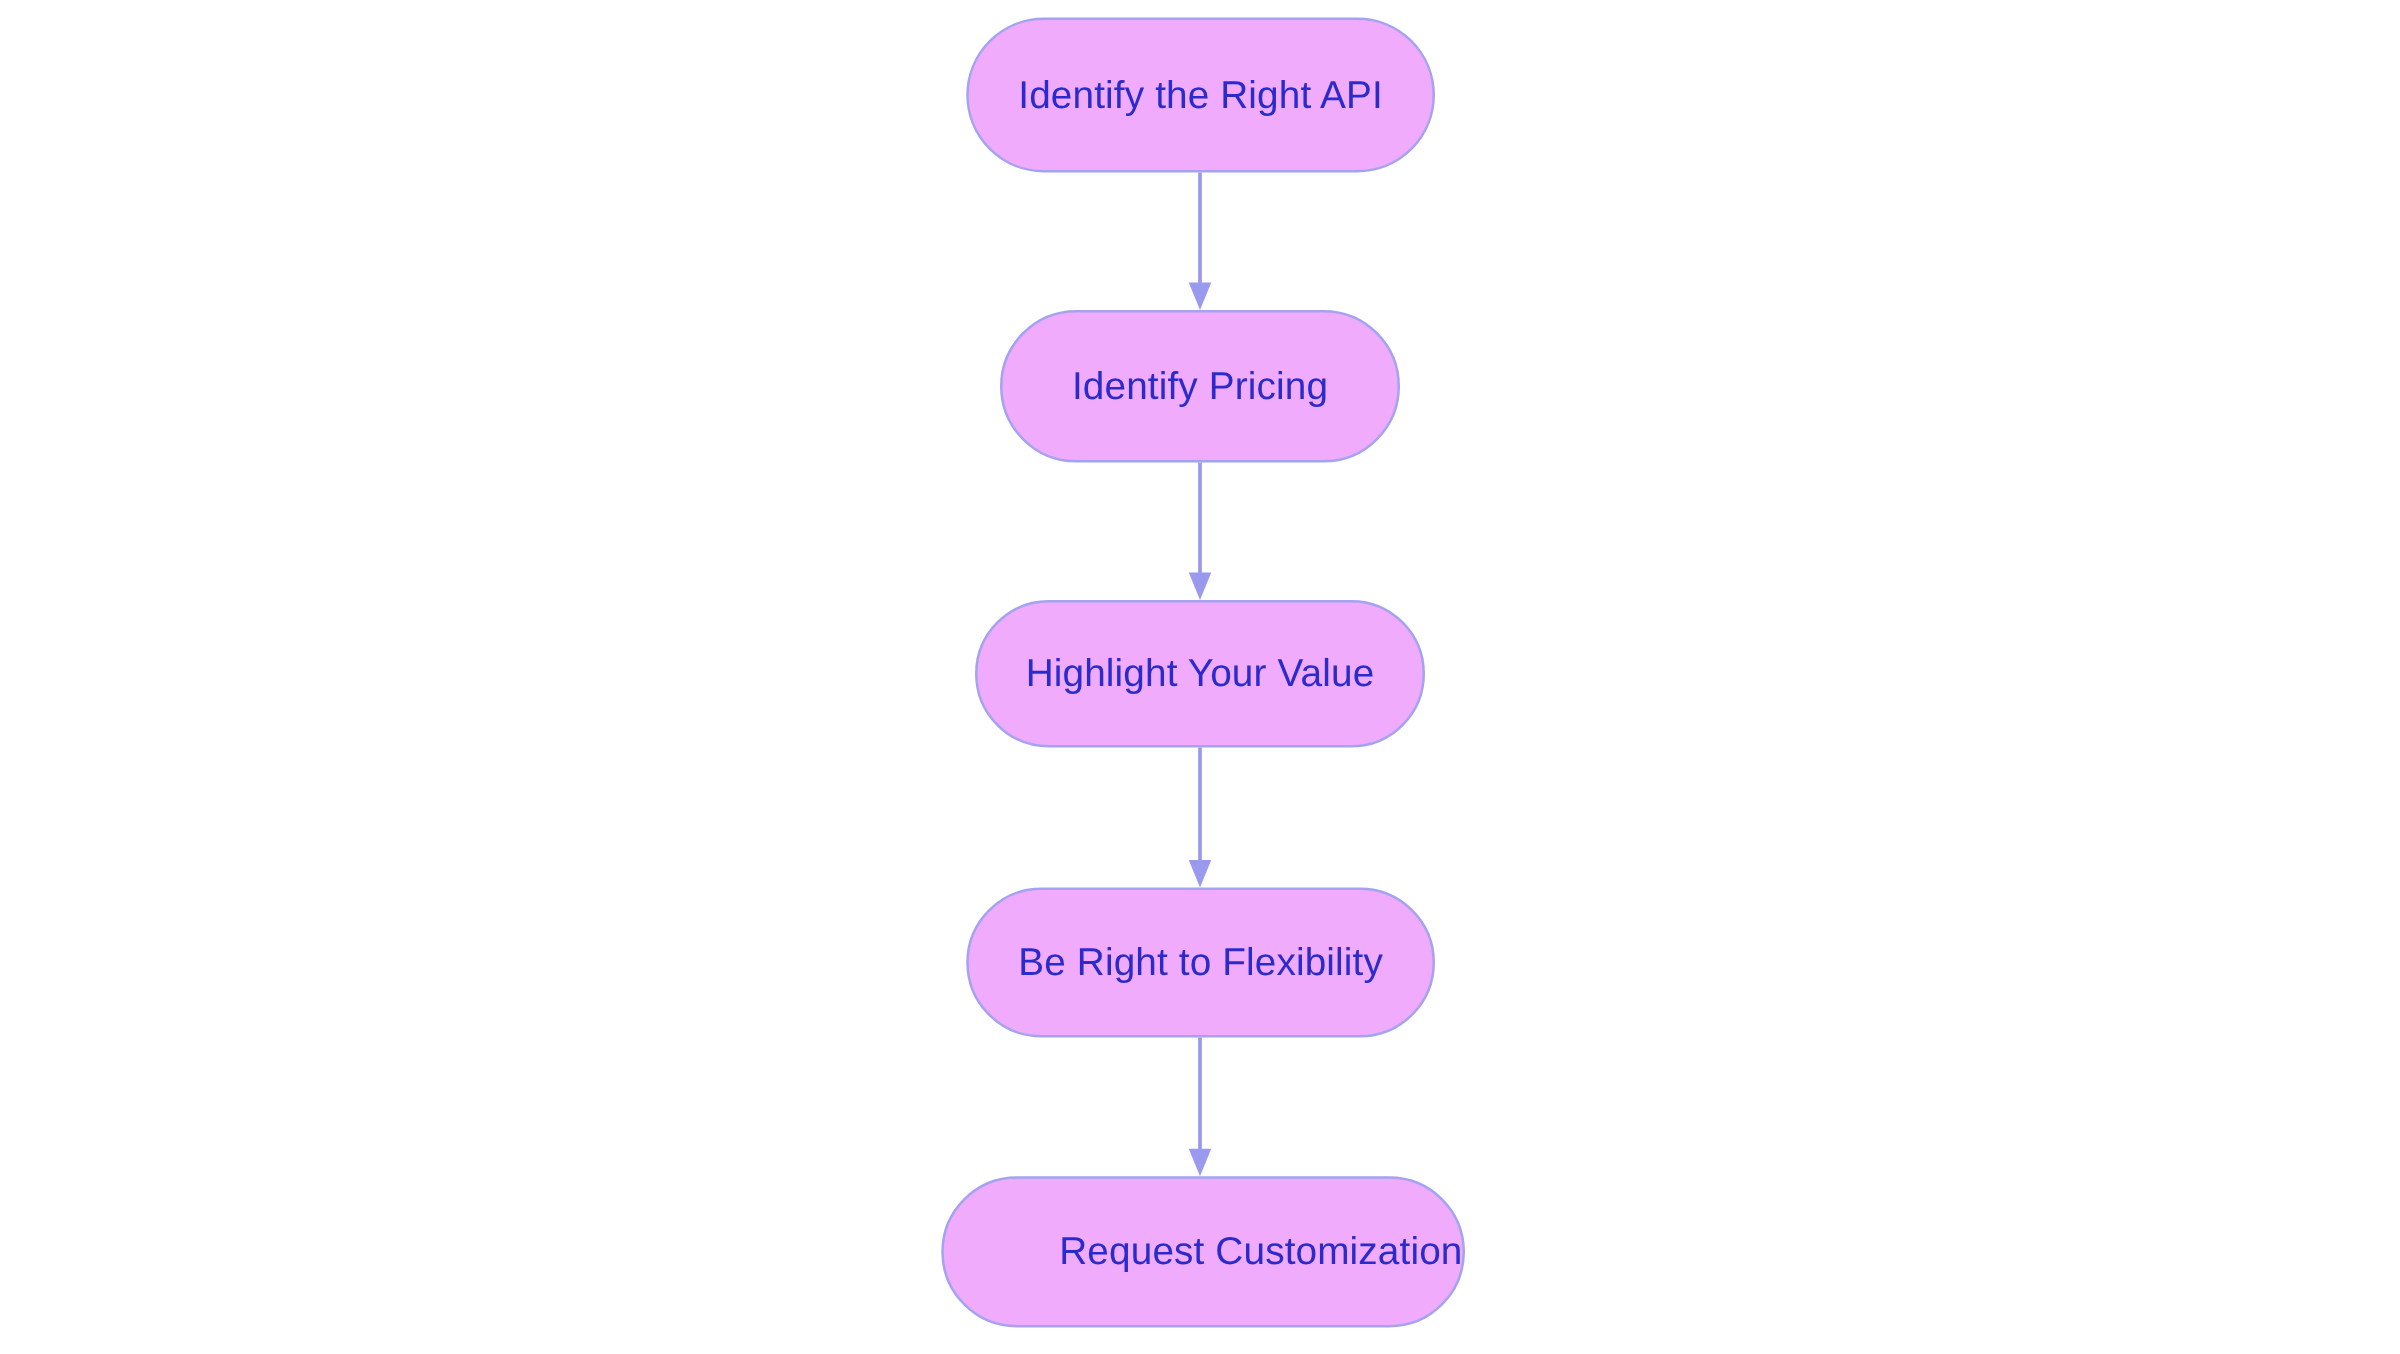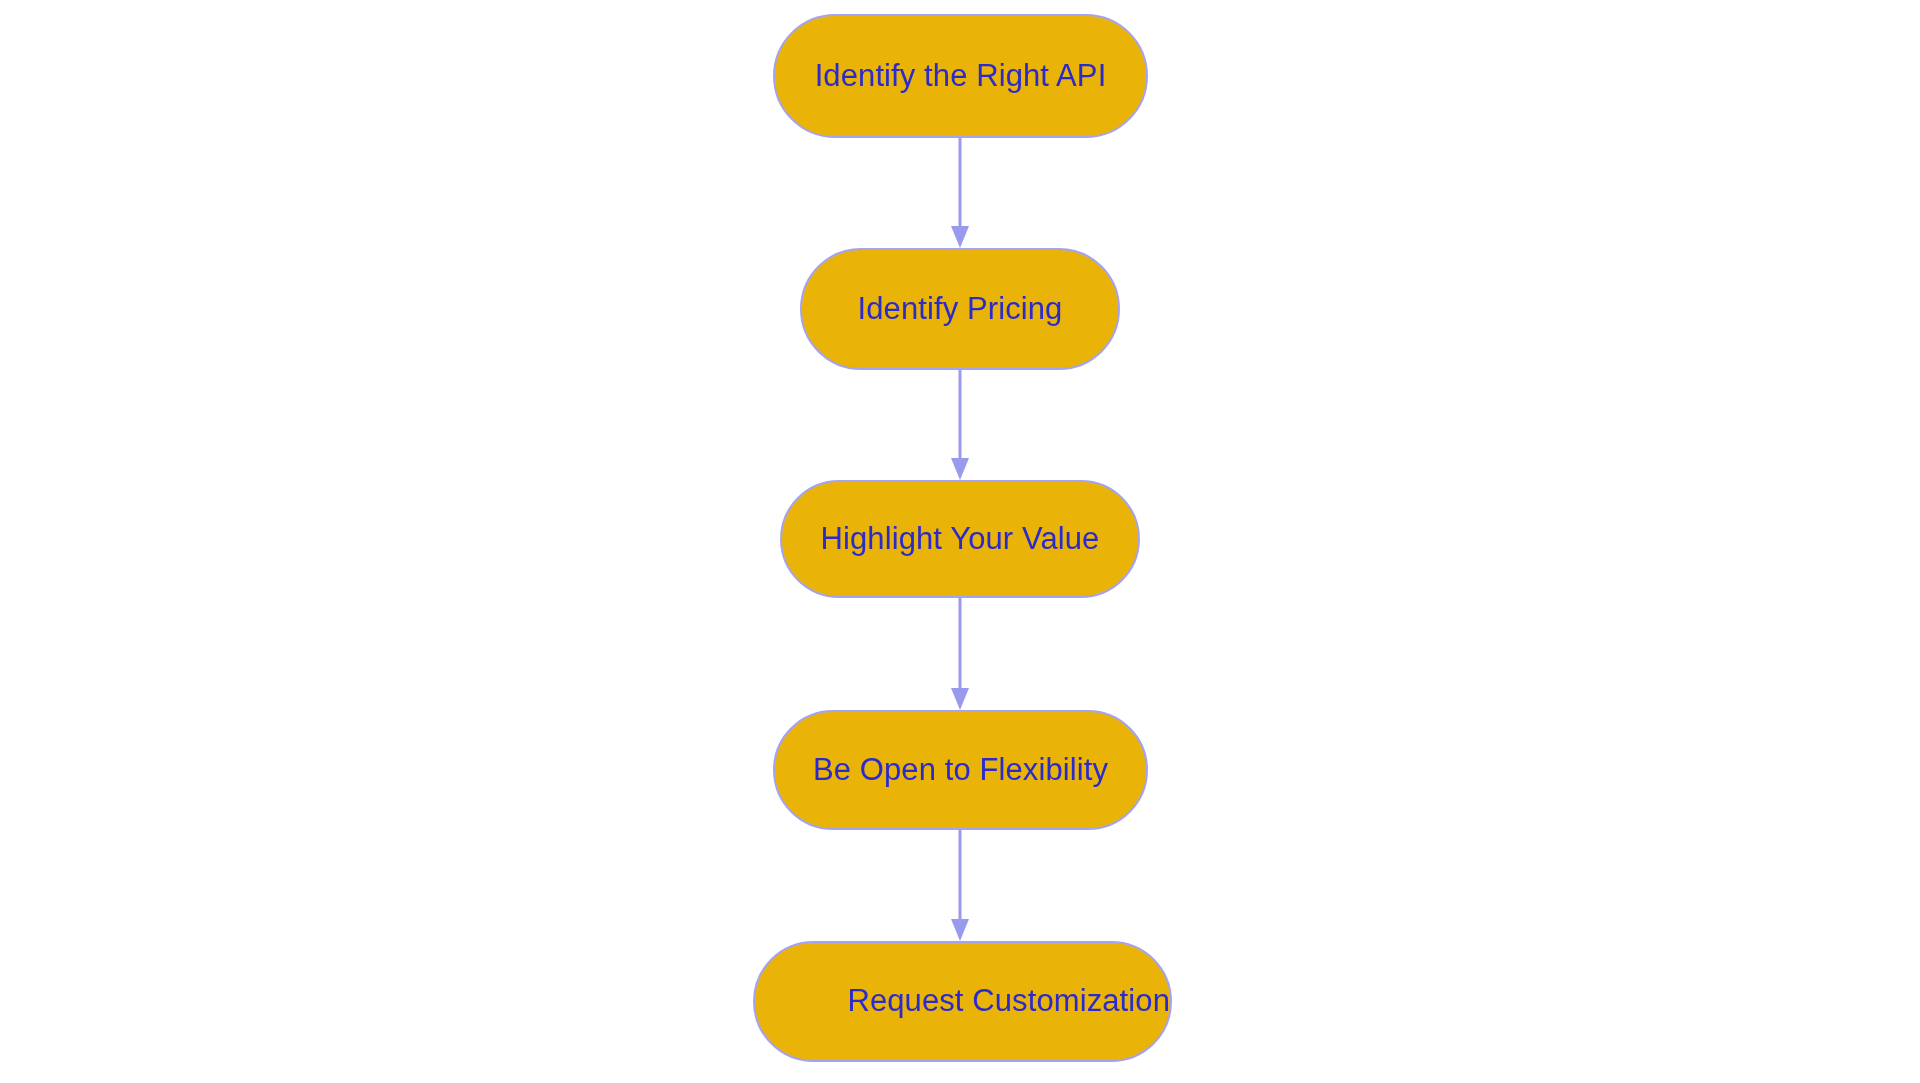--- a/index.html
+++ b/index.html
@@ -21,21 +21,21 @@
     height: 1083px;
     background: #ffffff;
   }
 
   .flow-node {
     position: absolute;
     box-sizing: border-box;
     display: flex;
     align-items: center;
     justify-content: center;
-    background: #eab308;
+    background: #f0abfc;
     border: 2px solid #a3a3f2;
     border-radius: 999px;
     color: #2b2bcc;
     font-family: "Liberation Sans", sans-serif;
     font-size: 31px;
     font-weight: 400;
     letter-spacing: 0.1px;
     white-space: nowrap;
     line-height: 1;
     user-select: none;
@@ -96,20 +96,20 @@
 
   <div class="flow-node" style="left:800px; top:248px; width:320px; height:122px;">
     <span class="flow-node-label">Identify Pricing</span>
   </div>
 
   <div class="flow-node" style="left:780px; top:480px; width:360px; height:118px;text-align:center;">
     <span class="flow-node-label">Highlight Your Value</span>
   </div>
 
   <div class="flow-node" style="left:773px; top:710px; width:375px; height:120px;">
-    <span class="flow-node-label">Be Open to Flexibility</span>
+    <span class="flow-node-label">Be Right to Flexibility</span>
   </div>
 
   <div class="flow-node" style="left:753px; top:941px; width:419px; height:121px;justify-content:flex-end;">
     <span class="flow-node-label">Request Customization</span>
   </div>
 
 </div>
 
 </body></html>

